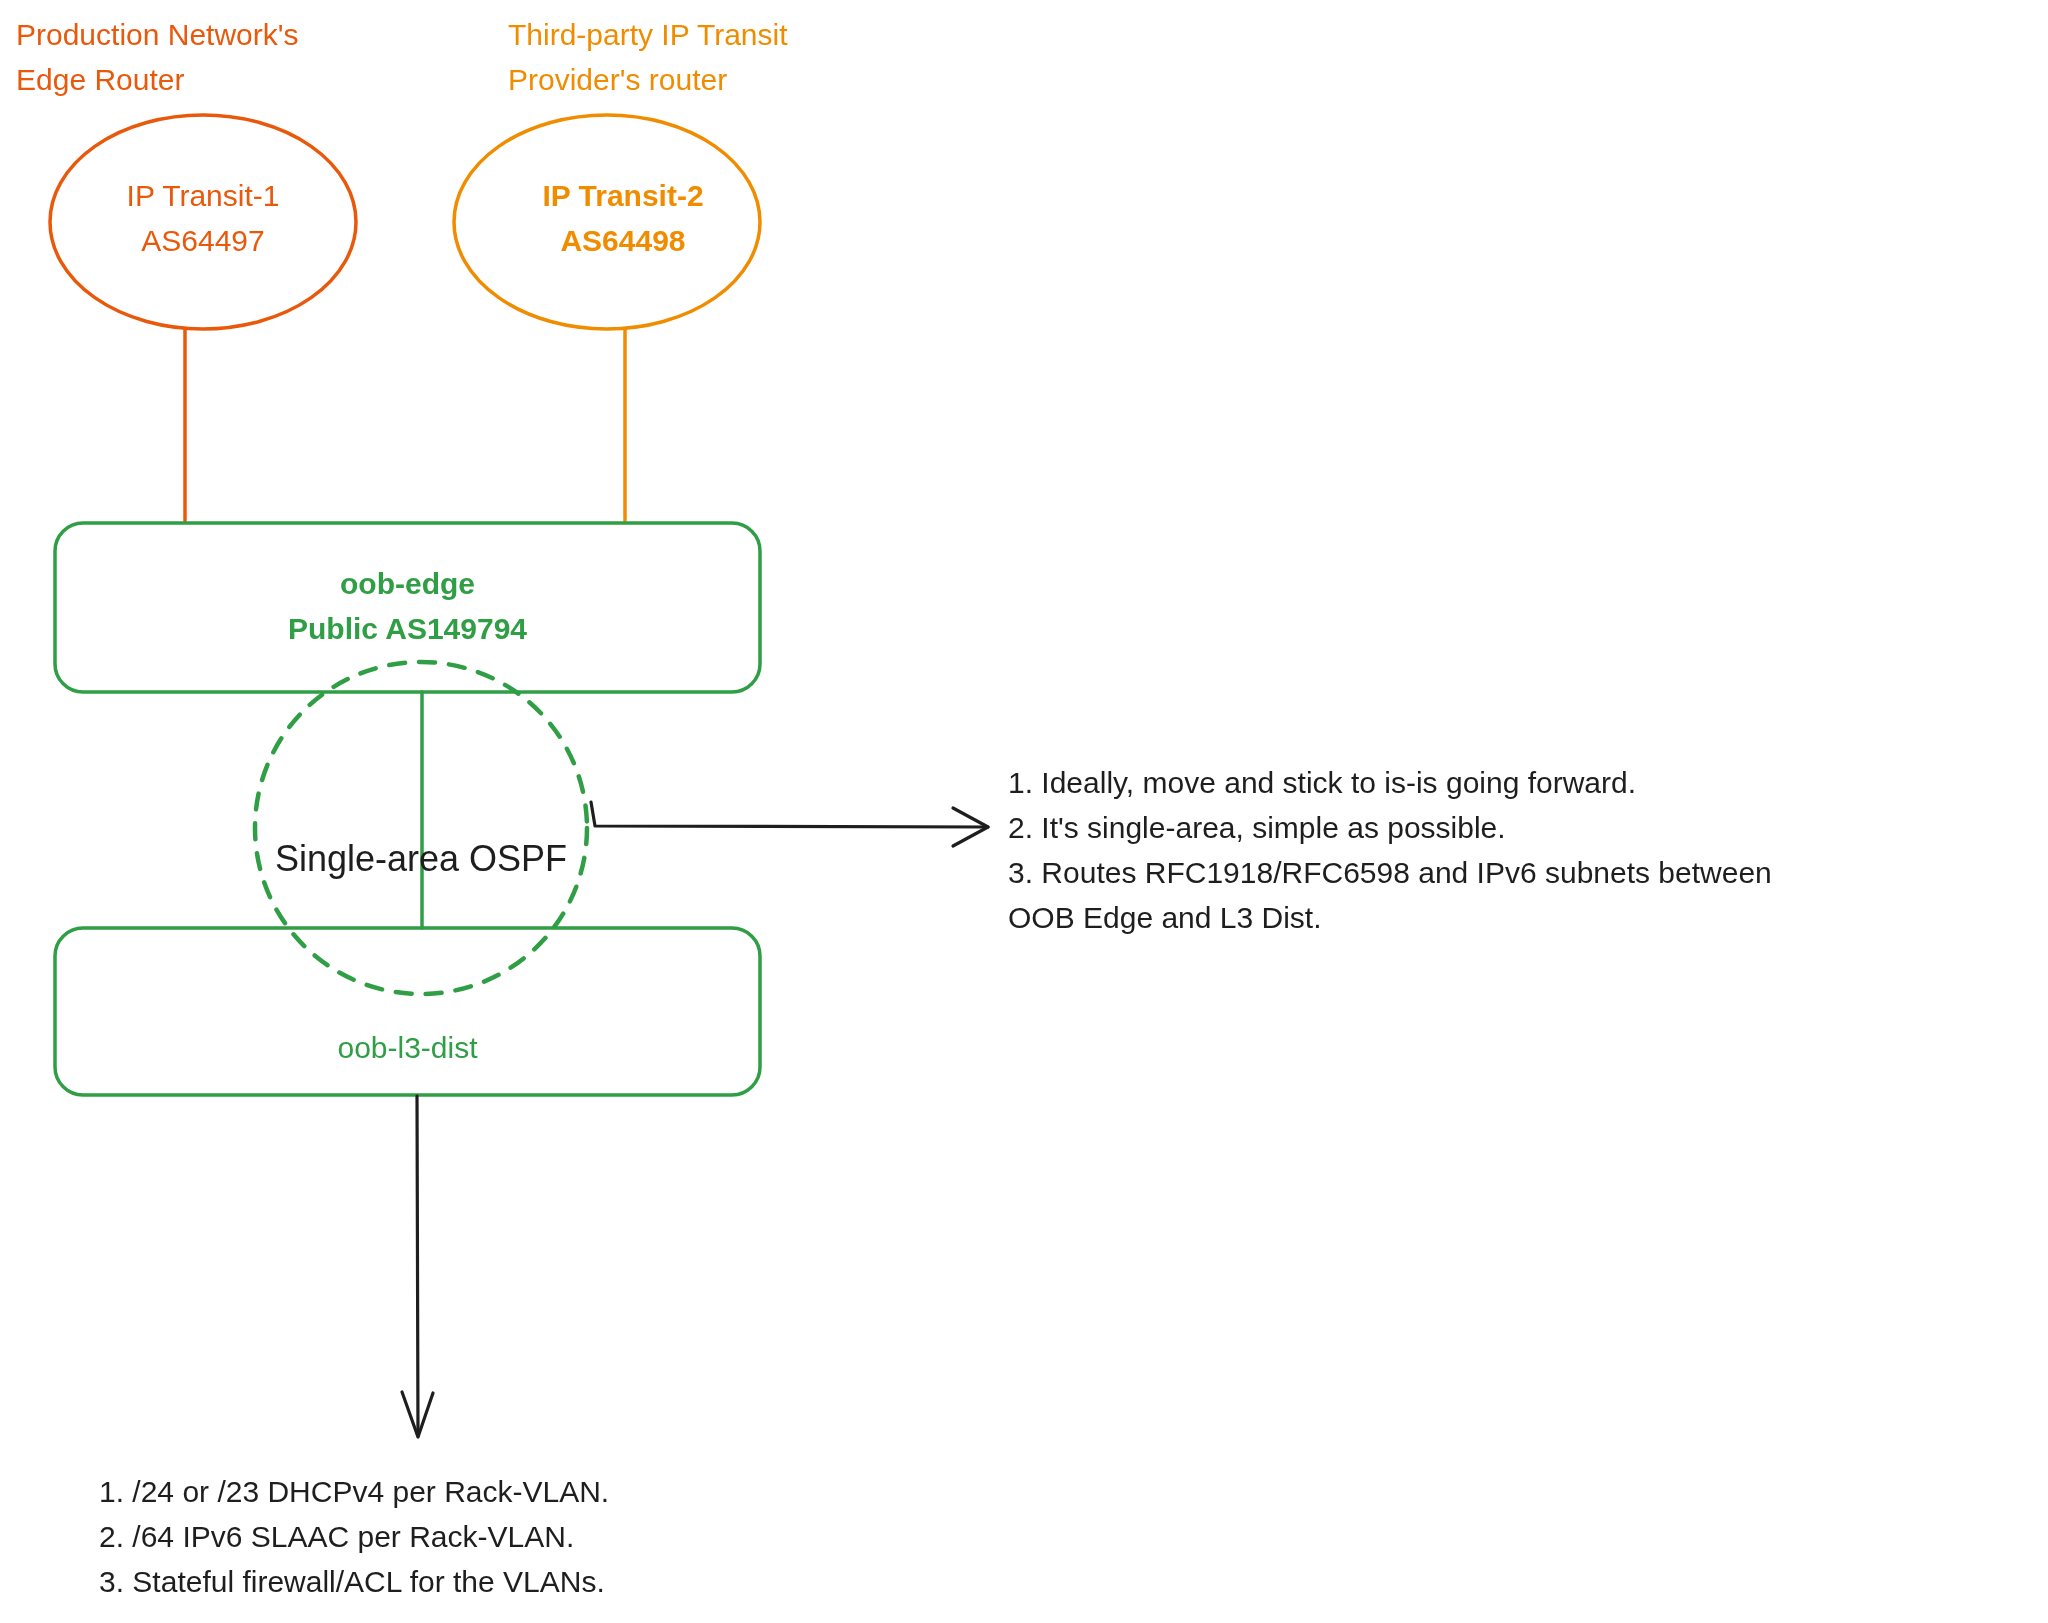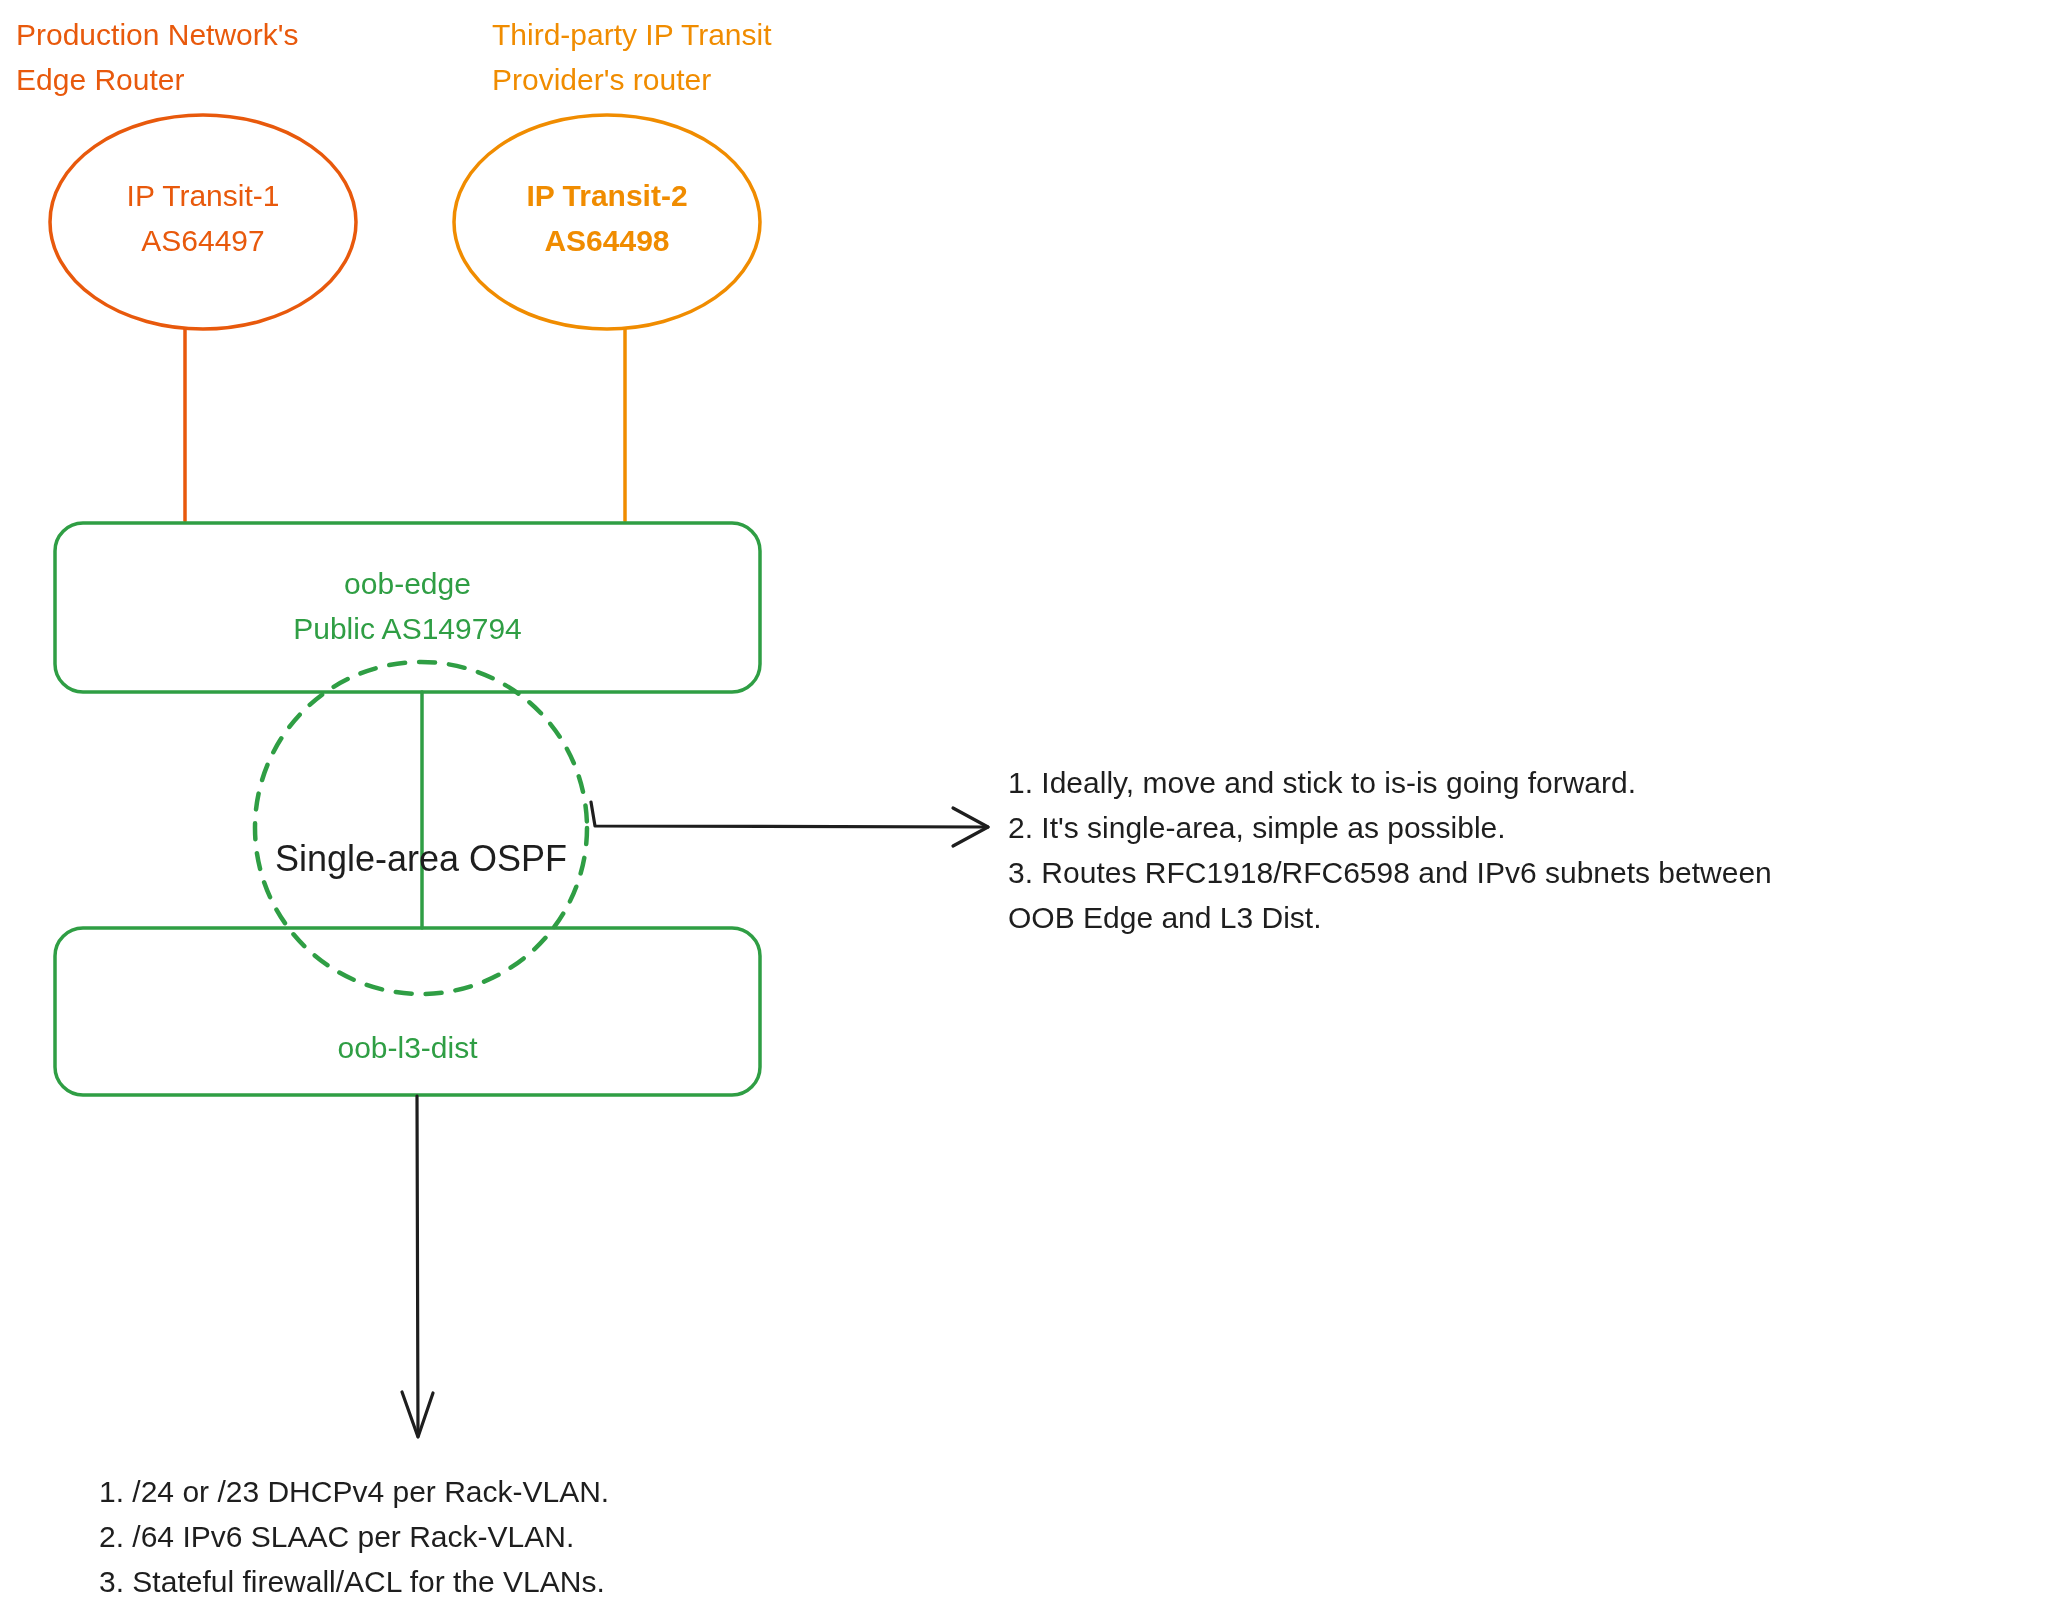--- a/index.html
+++ b/index.html
@@ -14,27 +14,27 @@
   svg.diagram{position:absolute;left:0;top:0;}
   .txt{
     position:absolute;
     white-space:pre-line;
     font-size:30px;
     line-height:45px;
     color:#1e1e1e;
   }
   .center{text-align:center;}
   .c-redorange{color:#e8590c;}
-  .c-orange{color:#f08c00;}
+  .c-orange{color:#f08c00;margin-left:16px;}
   .c-green{color:#2f9e44;}
   .lbl-production{left:16px;top:12px;}
   .lbl-thirdparty{left:492px;top:12px;}
   .lbl-transit1{left:53px;top:173px;width:300px;}
   .lbl-transit2{left:457px;top:173px;width:300px;font-weight:bold;}
-  .lbl-oobedge{left:55px;top:561px;width:705px;}
+  .lbl-oobedge{left:55px;top:561px;width:705px;font-weight:bold;}
   .lbl-l3dist{left:55px;top:989px;width:705px;margin-top:36px;}
   .lbl-ospf{left:271px;top:808px;width:300px;font-size:36px;margin-top:28px;}
   .note-right{left:1008px;top:760px;}
   .note-bottom{left:99px;top:1469px;}
 </style>
 </head>
 <body>
 
 <div class="stage">
 

